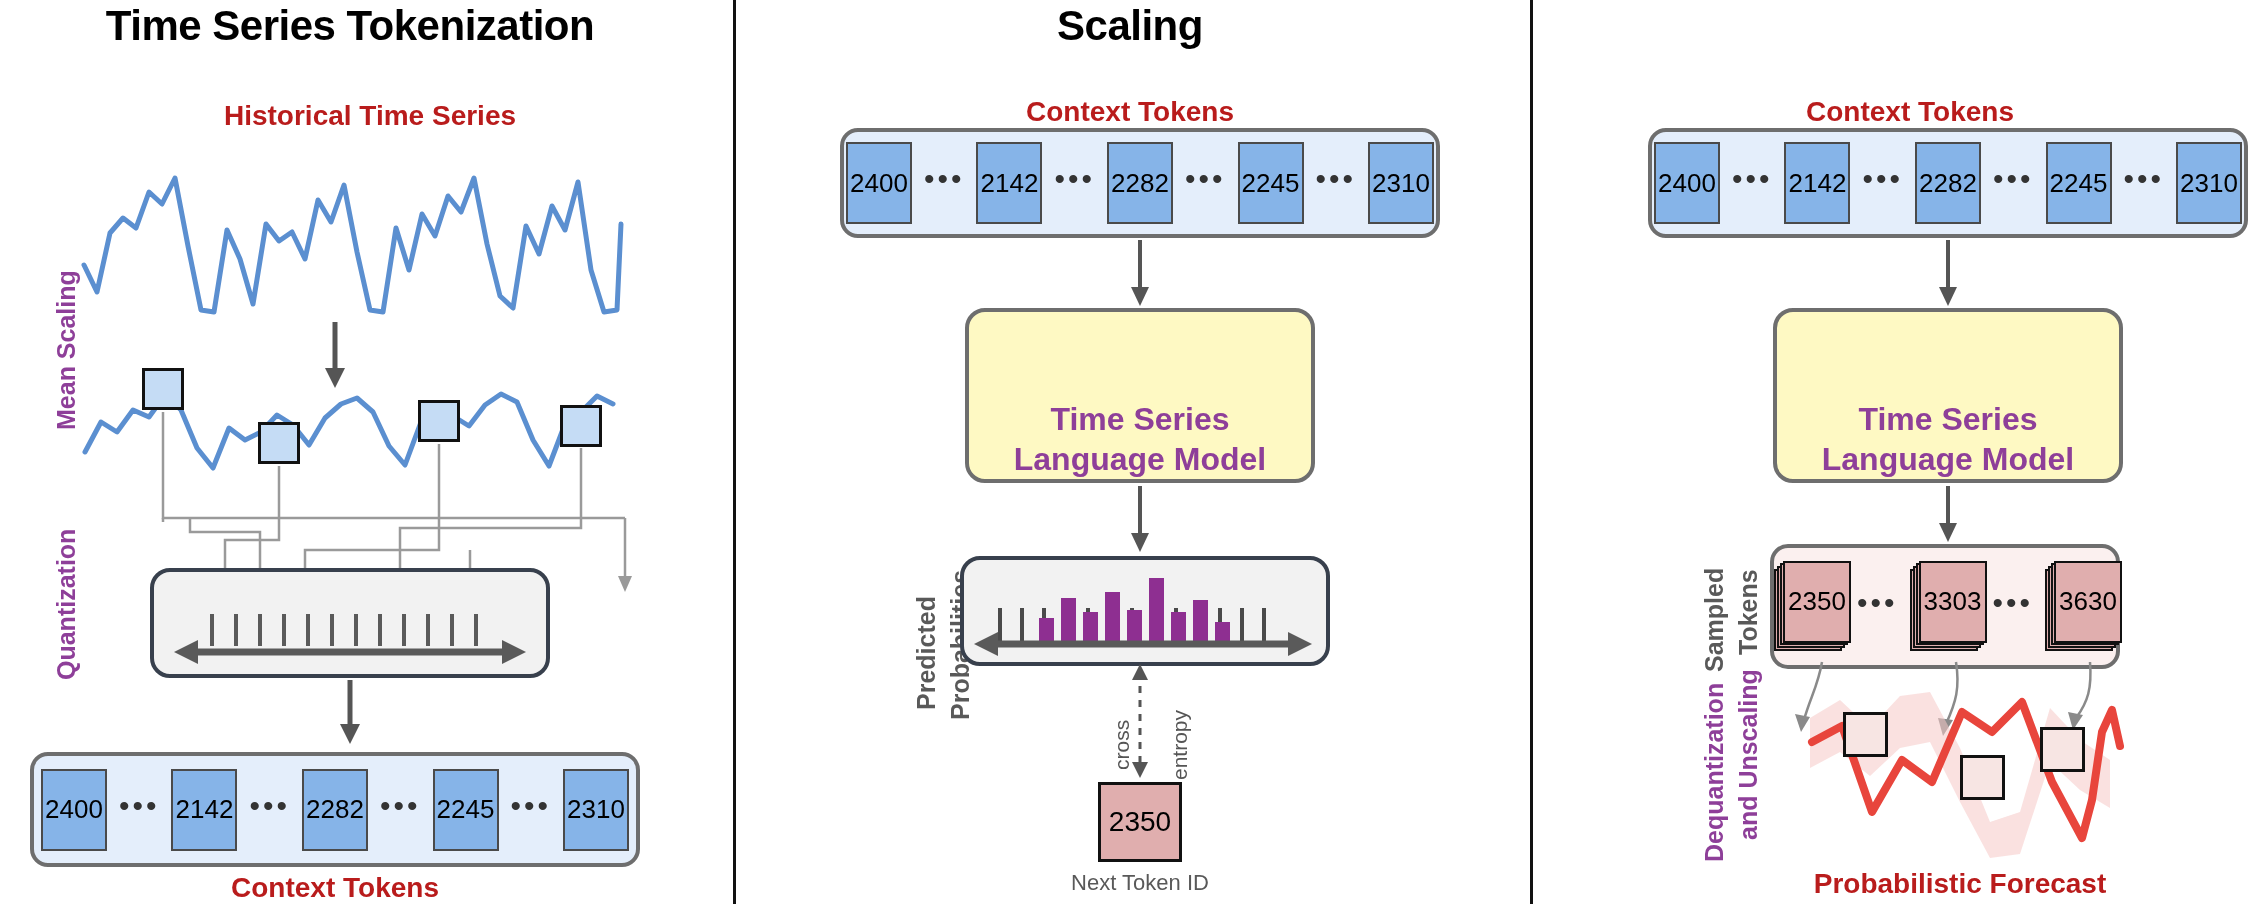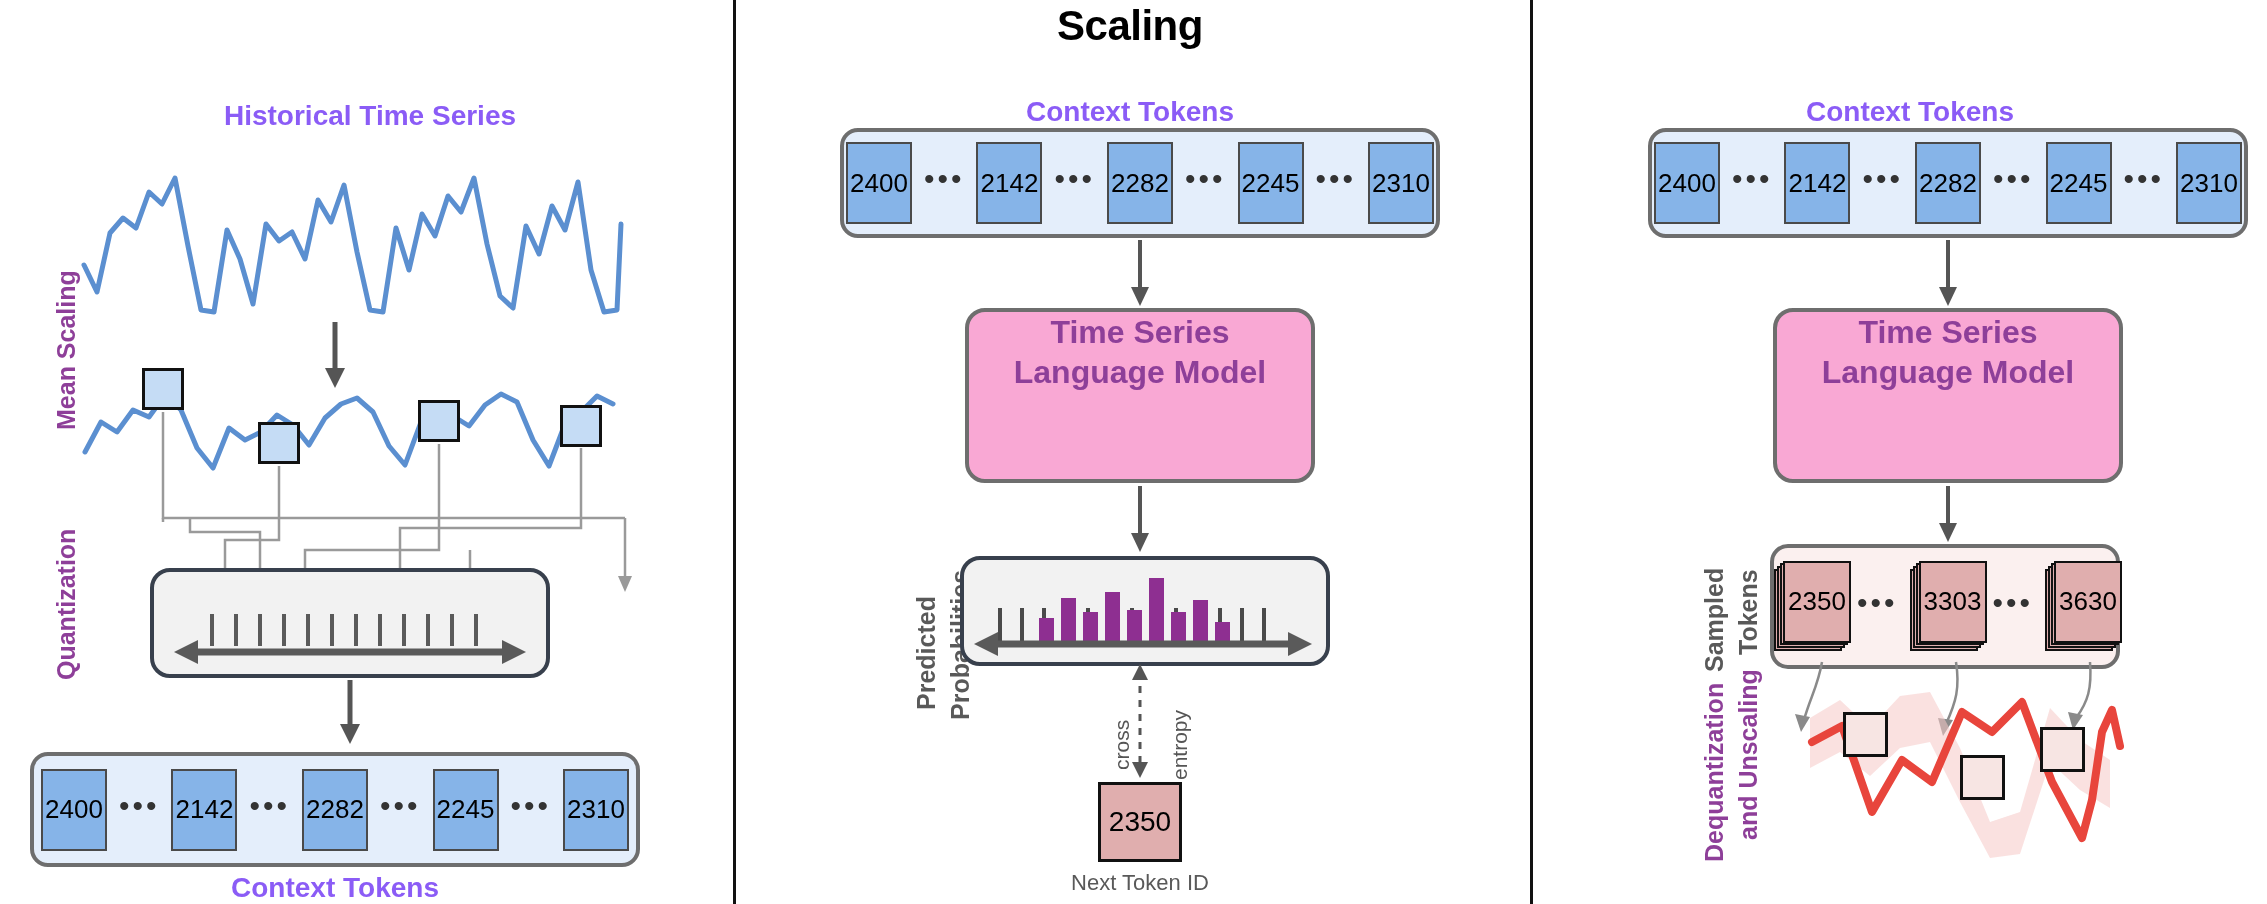--- a/index.html
+++ b/index.html
@@ -2,21 +2,21 @@
 <html><head>
 <meta charset="utf-8">
 <style>
   html,body{margin:0;padding:0;background:#ffffff;}
   body{width:2267px;height:904px;font-family:"Liberation Sans",sans-serif;overflow:hidden;}
   .canvas{position:relative;width:2267px;height:904px;background:#fff;}
 
   .divider{position:absolute;top:0;width:3px;height:904px;background:#111;}
 
   .panel-title{position:absolute;font-size:42px;font-weight:bold;color:#000;text-align:center;letter-spacing:-0.5px;}
-  .sub-title{position:absolute;font-size:28px;font-weight:bold;color:#8b5cf6;text-align:center;}
+  .sub-title{position:absolute;font-size:28px;font-weight:bold;color:#b91c1c;text-align:center;}
   .small-caption{position:absolute;font-size:22px;color:#595959;text-align:center;font-weight:normal;}
 
   .vlabel{position:absolute;font-size:25px;font-weight:bold;color:#8e3f99;white-space:nowrap;
           transform-origin:0 0;}
   .vlabel-gray{position:absolute;font-size:25px;font-weight:bold;color:#595959;white-space:nowrap;transform-origin:0 0;}
   .vlabel-thin{position:absolute;font-size:21px;color:#555;white-space:nowrap;transform-origin:0 0;}
 
   
   .tokrow{position:absolute;background:#e4eefb;border:4px solid #6e6e6e;border-radius:18px;
           display:flex;align-items:center;justify-content:center;box-sizing:border-box;}
@@ -31,38 +31,39 @@
   .stack span.card{position:absolute;width:68px;height:82px;background:#e0aeae;border:2px solid #111;box-sizing:border-box;}
   .stack span.c1{left:0;top:8px;}
   .stack span.c2{left:3px;top:5px;}
   .stack span.c3{left:6px;top:2px;}
   .stack span.c4{left:9px;top:0px;display:flex;align-items:center;justify-content:center;font-size:26px;color:#000;}
 
   
   .qbox{position:absolute;background:#f2f2f2;border:4px solid #38404d;border-radius:20px;box-sizing:border-box;}
 
   
-  .modelbox{position:absolute;background:#f9a8d4;border:4px solid #6e6e6e;border-radius:20px;box-sizing:border-box;
-            display:flex;align-items:flex-start;justify-content:center;text-align:center;
+  .modelbox{position:absolute;background:#fef9c3;border:4px solid #6e6e6e;border-radius:20px;box-sizing:border-box;
+            display:flex;align-items:flex-end;justify-content:center;text-align:center;
             font-size:32px;font-weight:bold;color:#8e3f99;line-height:1.25;}
 
   .pinkbox{position:absolute;background:#e0aeae;border:3px solid #111;box-sizing:border-box;
            display:flex;align-items:center;justify-content:center;font-size:28px;color:#000;}
 
   svg{position:absolute;overflow:visible;}
   .nosel{user-select:none;}
 </style>
 </head>
 <body>
 
 <div class="canvas">
 
   <div class="divider" style="left:733px;"></div>
   <div class="divider" style="left:1530px;"></div>
 
+  <div class="panel-title nosel" style="left:0px;top:2px;width:700px;">Time Series Tokenization</div>
 
   <div class="sub-title nosel" style="left:110px;top:100px;width:520px;">Historical Time Series</div>
 
   <div class="vlabel nosel" style="left:52px;top:430px;transform:rotate(-90deg);">Mean Scaling</div>
 
   <div class="vlabel nosel" style="left:52px;top:680px;transform:rotate(-90deg);">Quantization</div>
 
   <svg style="left:80px;top:140px;" width="545" height="175" viewBox="0 0 545 175">
     <polyline fill="none" stroke="#5b8fd0" stroke-width="5" stroke-linejoin="round" stroke-linecap="round" points="4,125 17,152 30,93 43,78 56,88 69,52 82,64 95,38 108,106 121,170 134,172 147,90 160,119 173,164 186,84 199,101 212,92 225,119 238,60 251,82 264,45 277,112 290,170 303,172 316,88 329,130 342,74 355,96 368,56 381,72 394,38 407,104 420,156 433,168 446,86 459,114 472,66 485,90 498,42 511,130 524,172 537,170 541,84"></polyline>
   </svg>
@@ -335,14 +336,15 @@
   <svg style="left:1790px;top:690px;" width="350" height="170" viewBox="0 0 350 170">
     <path d="M20,28 L50,10 L80,38 L110,6 L140,2 L170,58 L200,132 L230,122 L260,18 L290,50 L320,70
              L320,118 L290,100 L260,72 L230,164 L200,168 L170,112 L140,52 L110,58 L80,86 L50,62 L20,78 Z" fill="#f6c9c6" opacity="0.55"></path>
     <polyline fill="none" stroke="#e8453c" stroke-width="8" stroke-linejoin="round" stroke-linecap="round" points="22,52 52,36 82,122 112,70 142,92 172,22 202,42 232,12 262,92 292,148 302,110 312,42 322,20 330,56"></polyline>
   </svg>
 
   <div style="position:absolute;left:1843px;top:712px;width:45px;height:45px;background:#f7e5e3;border:3px solid #111;box-sizing:border-box;"></div>
   <div style="position:absolute;left:1960px;top:755px;width:45px;height:45px;background:#f7e5e3;border:3px solid #111;box-sizing:border-box;"></div>
   <div style="position:absolute;left:2040px;top:727px;width:45px;height:45px;background:#f7e5e3;border:3px solid #111;box-sizing:border-box;"></div>
 
+  <div class="sub-title nosel" style="left:1700px;top:868px;width:520px;">Probabilistic Forecast</div>
 
 </div>
 
 </body></html>

